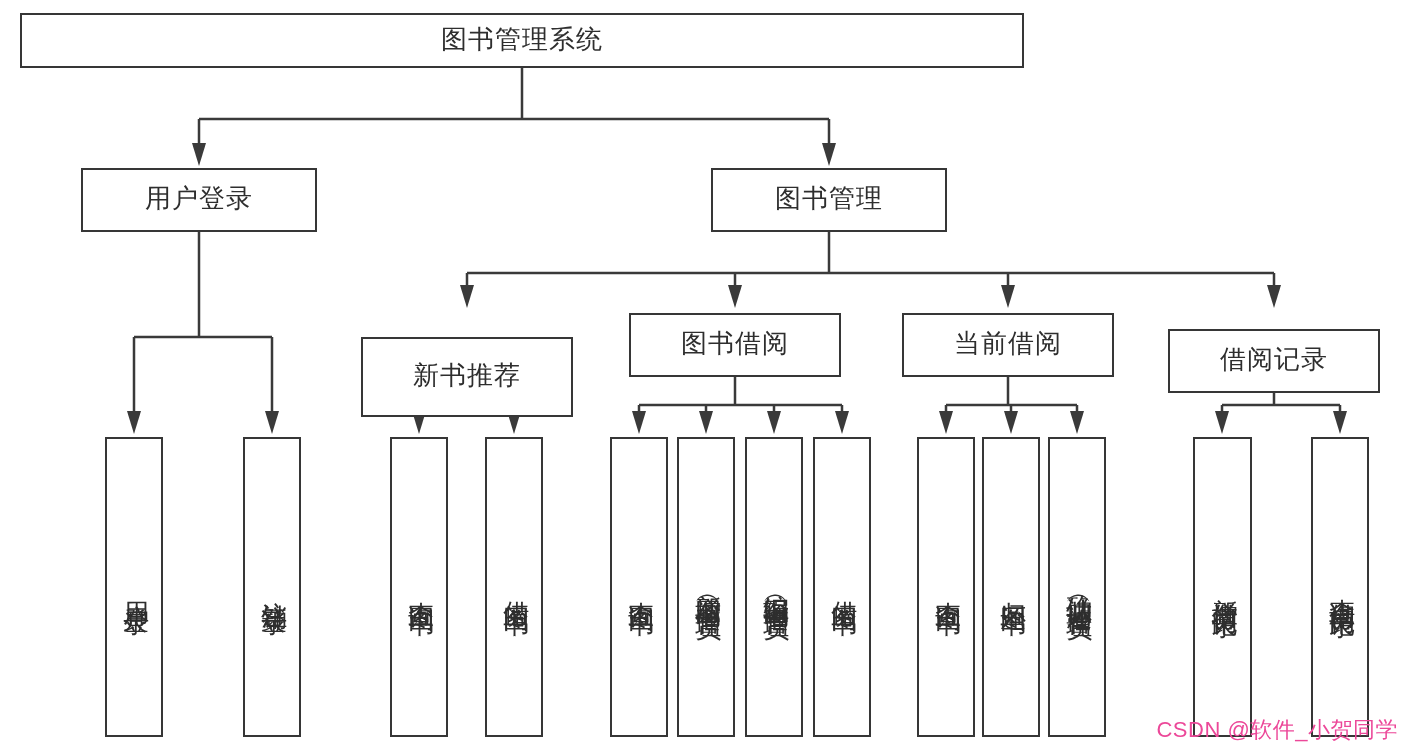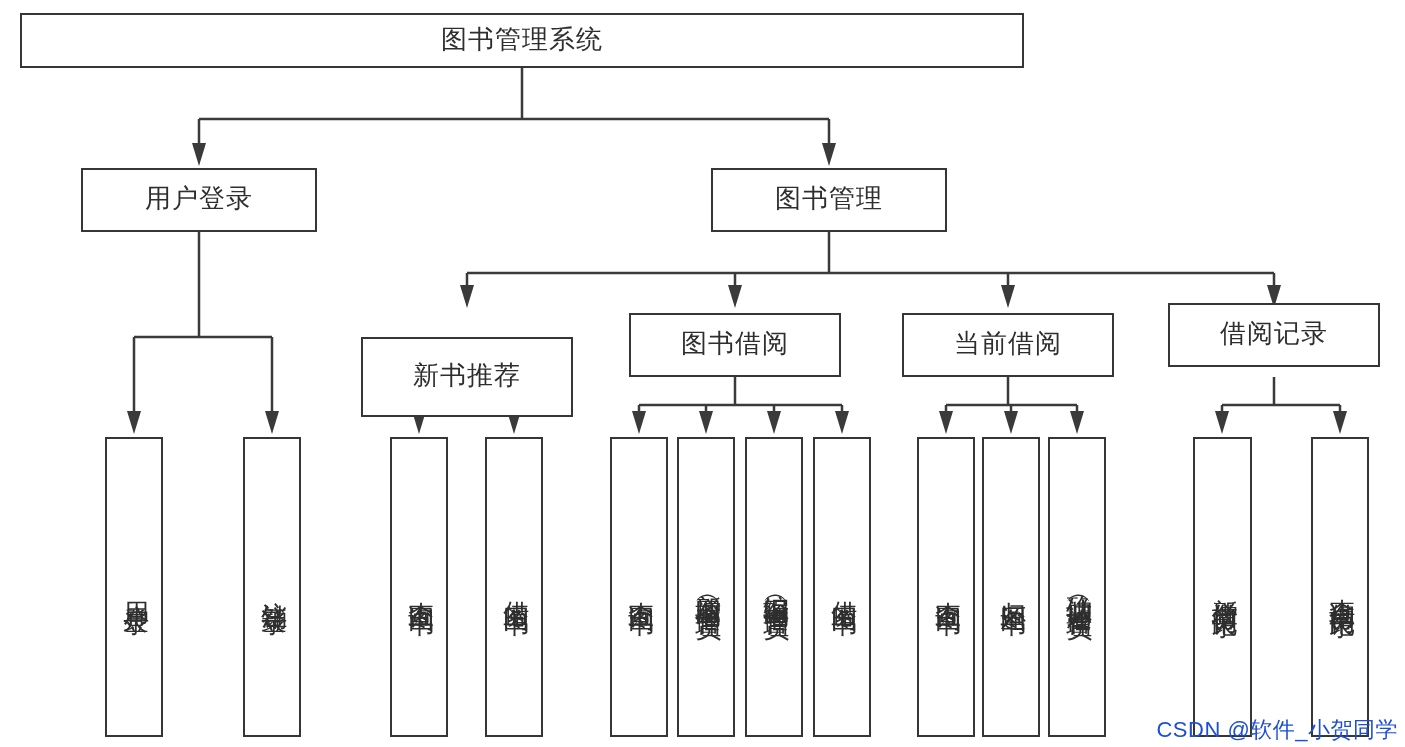--- a/index.html
+++ b/index.html
@@ -25,21 +25,21 @@
     font-family:Liberation Mono, monospace;
   }
   .box.h span{letter-spacing:1px;white-space:nowrap;}
   .box.v .vtext{
     writing-mode:vertical-rl;
     letter-spacing:3px;
     line-height:1.05;
   }
   .watermark{
     position:absolute;
-    color:#1d4ed8;
+    color:#ec4899;
     font-size:22px;
     white-space:nowrap;
     letter-spacing:0.5px;
   }
 </style>
 </head>
 <body>
 
 <div id="stage">
 
@@ -92,21 +92,21 @@
 
   <div class="box h" style="left:361px;top:313px;width:212px;height:80px;margin-top:24px;">
     <span>新书推荐</span>
   </div>
   <div class="box h" style="left:629px;top:313px;width:212px;height:64px;">
     <span>图书借阅</span>
   </div>
   <div class="box h" style="left:902px;top:313px;width:212px;height:64px;">
     <span>当前借阅</span>
   </div>
-  <div class="box h" style="left:1168px;top:303px;width:212px;height:64px;">
+  <div class="box h" style="left:1168px;top:329px;width:212px;height:64px;">
     <span>借阅记录</span>
   </div>
 
   <div class="box v" style="left:105px;top:437px;width:58px;height:300px;">
     <span class="vtext">用户登录</span>
   </div>
   <div class="box v" style="left:243px;top:437px;width:58px;height:300px;">
     <span class="vtext">注销登录</span>
   </div>
 

